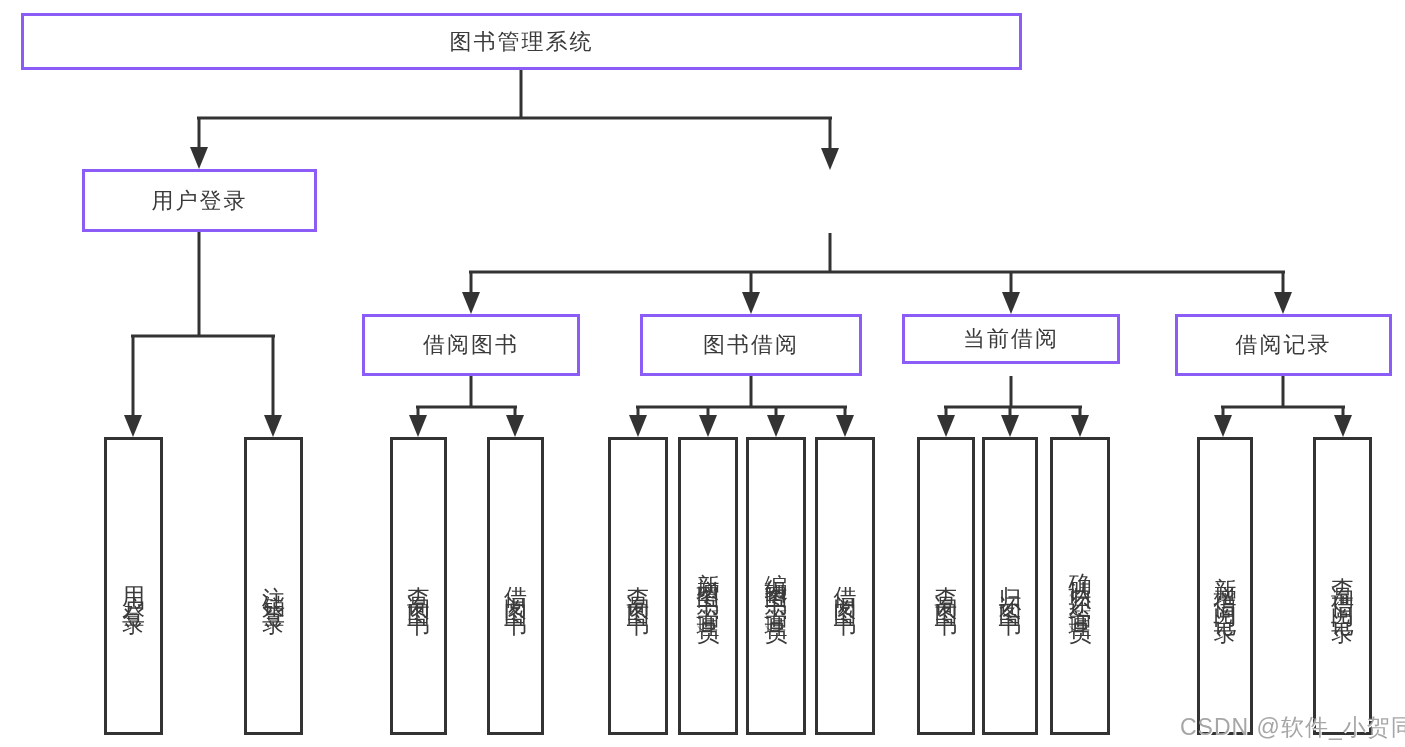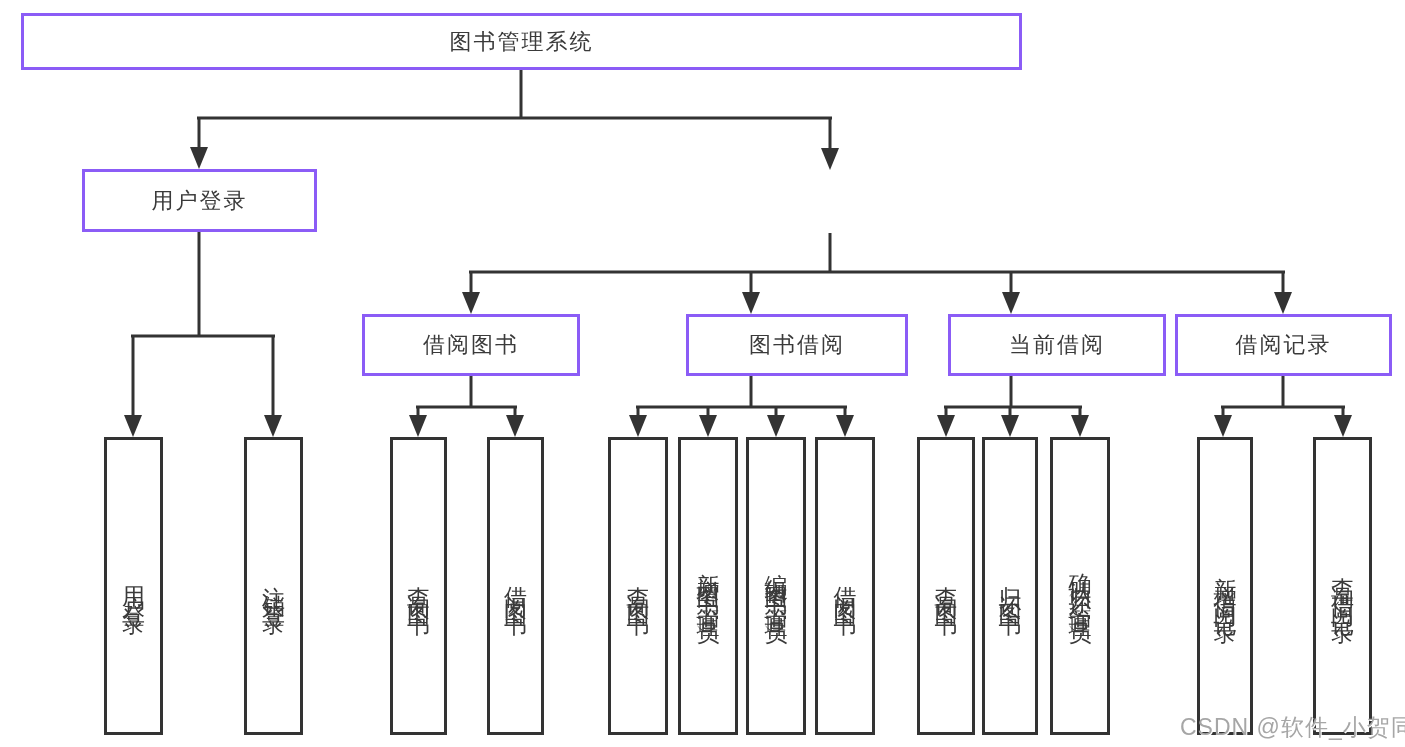--- a/index.html
+++ b/index.html
@@ -45,22 +45,22 @@
     letter-spacing: 9px;
     line-height: 1;
   }
   
   .n-root   { left: 21px;   top: 13px;  width: 1001px; height: 57px; }
   
   .n-login  { left: 82px;   top: 169px; width: 235px;  height: 63px; }
   .n-mgmt   { left: 712px;  top: 170px; width: 235px;  height: 63px; }
   
   .n-rec    { left: 362px;  top: 314px; width: 218px;  height: 62px; }
-  .n-bor    { left: 640px;  top: 314px; width: 222px;  height: 62px; margin-left: 46px; }
-  .n-cur    { left: 902px;  top: 314px; width: 218px;  height: 62px; margin-left: 46px; }
+  .n-bor    { left: 640px;  top: 314px; width: 222px;  height: 62px; }
+  .n-cur    { left: 902px;  top: 314px; width: 218px;  height: 50px; }
   .n-his    { left: 1175px; top: 314px; width: 217px;  height: 62px; }
   
   .lf       { top: 437px; height: 298px; }
   .l-a1 { left: 104px;  width: 59px; }
   .l-a2 { left: 244px;  width: 59px; }
   .l-b1 { left: 390px;  width: 57px; }
   .l-b2 { left: 487px;  width: 57px; }
   .l-c1 { left: 608px;  width: 60px; }
   .l-c2 { left: 678px;  width: 60px; }
   .l-c3 { left: 746px;  width: 60px; }

